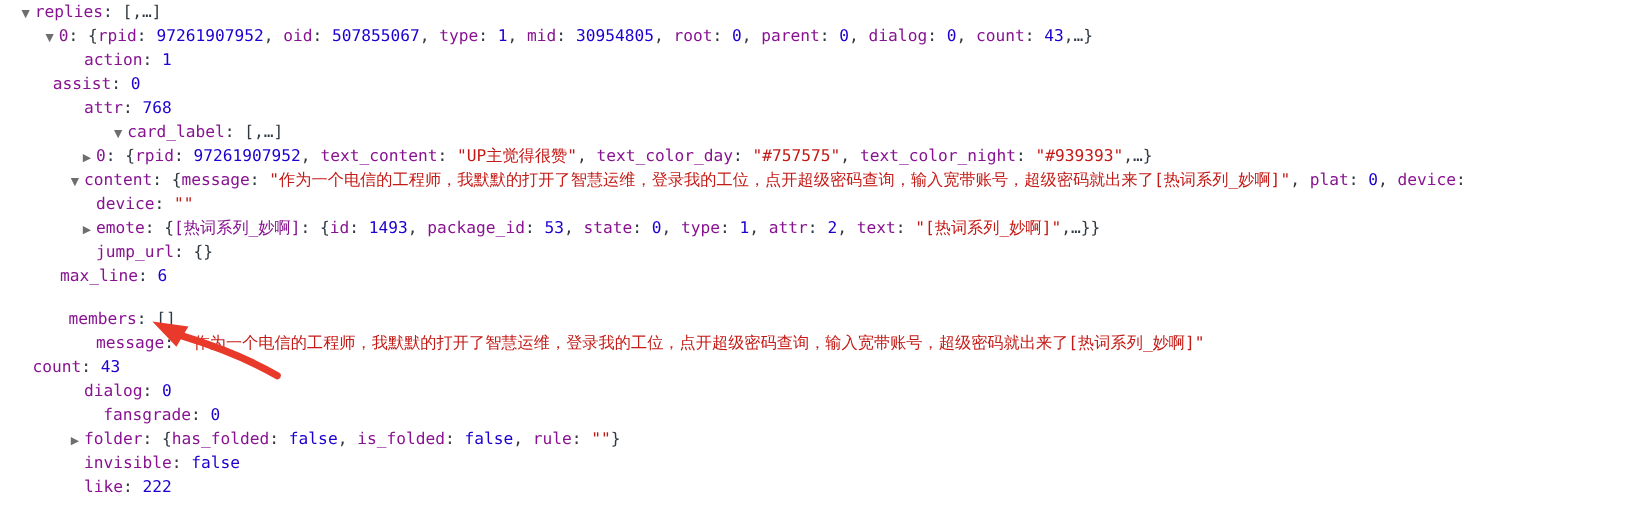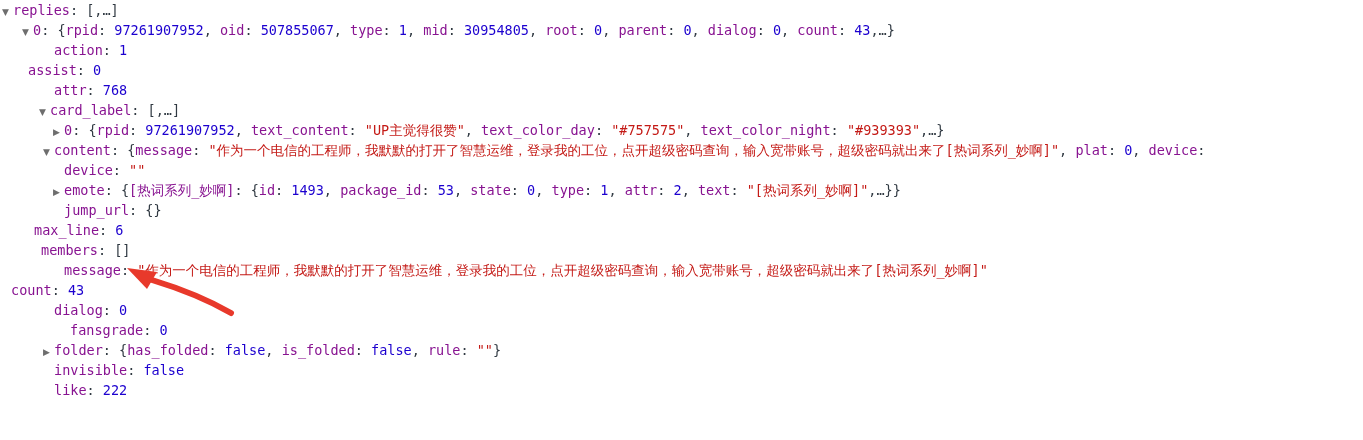--- a/index.html
+++ b/index.html
@@ -8,21 +8,21 @@
     --c-annotation_arrow:#e8392b;
   }
   html,body{margin:0;padding:0;}
   body{
     width:1363px;height:440px;overflow:hidden;
     background:var(--c-background);
     font-family:"DejaVu Sans Mono","Liberation Mono",monospace;
     font-size:13.5px;
   }
   .tree{
-    position:absolute;left:0;top:0;width:1229px;height:440px;overflow:hidden;
+    position:absolute;left:16px;top:0;width:1229px;height:440px;overflow:hidden;
   }
   .row{
     height:20px;line-height:20px;white-space:pre;overflow:hidden;
   }
   .tri{
     display:inline-block;width:11px;font-size:9px;color:var(--c-triangle);
     font-family:"DejaVu Sans","Liberation Sans",sans-serif;
     vertical-align:baseline;cursor:pointer;
   }
   .tok-key{color:var(--c-key);}
@@ -36,28 +36,28 @@
 </style>
 </head>
 <body>
 
 <div class="tree">
     <div class="row" style="padding-left: 2px;"><span class="tri">▼</span><span class="tok tok-key">replies</span><span class="tok tok-punc">: </span><span class="tok tok-punc">[,…]</span></div>
     <div class="row" style="padding-left: 22px;"><span class="tri">▼</span><span class="tok tok-key">0</span><span class="tok tok-punc">: {</span><span class="tok tok-key">rpid</span><span class="tok tok-punc">: </span><span class="tok tok-num">97261907952</span><span class="tok tok-punc">, </span><span class="tok tok-key">oid</span><span class="tok tok-punc">: </span><span class="tok tok-num">507855067</span><span class="tok tok-punc">, </span><span class="tok tok-key">type</span><span class="tok tok-punc">: </span><span class="tok tok-num">1</span><span class="tok tok-punc">, </span><span class="tok tok-key">mid</span><span class="tok tok-punc">: </span><span class="tok tok-num">30954805</span><span class="tok tok-punc">, </span><span class="tok tok-key">root</span><span class="tok tok-punc">: </span><span class="tok tok-num">0</span><span class="tok tok-punc">, </span><span class="tok tok-key">parent</span><span class="tok tok-punc">: </span><span class="tok tok-num">0</span><span class="tok tok-punc">, </span><span class="tok tok-key">dialog</span><span class="tok tok-punc">: </span><span class="tok tok-num">0</span><span class="tok tok-punc">, </span><span class="tok tok-key">count</span><span class="tok tok-punc">: </span><span class="tok tok-num">43</span><span class="tok tok-punc">,…}</span></div>
     <div class="row" style="padding-left: 43px;"><span class="tri"></span><span class="tok tok-key">action</span><span class="tok tok-punc">: </span><span class="tok tok-num">1</span></div>
     <div class="row" style="padding-left: 17px;"><span class="tri"></span><span class="tok tok-key">assist</span><span class="tok tok-punc">: </span><span class="tok tok-num">0</span></div>
     <div class="row" style="padding-left: 43px;"><span class="tri"></span><span class="tok tok-key">attr</span><span class="tok tok-punc">: </span><span class="tok tok-num">768</span></div>
-    <div class="row" style="padding-left: 39px;"><span class="tri">▼</span><span class="tok tok-key">card_label</span><span class="tok tok-punc">: </span><span class="tok tok-punc">[,…]</span></div>
+    <div class="row" style="padding-left: 39px; margin-left: 40px;"><span class="tri">▼</span><span class="tok tok-key">card_label</span><span class="tok tok-punc">: </span><span class="tok tok-punc">[,…]</span></div>
     <div class="row" style="padding-left: 53px;"><span class="tri">▶</span><span class="tok tok-key">0</span><span class="tok tok-punc">: {</span><span class="tok tok-key">rpid</span><span class="tok tok-punc">: </span><span class="tok tok-num">97261907952</span><span class="tok tok-punc">, </span><span class="tok tok-key">text_content</span><span class="tok tok-punc">: </span><span class="tok tok-str">"UP主觉得很赞"</span><span class="tok tok-punc">, </span><span class="tok tok-key">text_color_day</span><span class="tok tok-punc">: </span><span class="tok tok-str">"#757575"</span><span class="tok tok-punc">, </span><span class="tok tok-key">text_color_night</span><span class="tok tok-punc">: </span><span class="tok tok-str">"#939393"</span><span class="tok tok-punc">,…}</span></div>
     <div class="row" style="padding-left: 43px;"><span class="tri">▼</span><span class="tok tok-key">content</span><span class="tok tok-punc">: {</span><span class="tok tok-key">message</span><span class="tok tok-punc">: </span><span class="tok tok-str">"作为一个电信的工程师，我默默的打开了智慧运维，登录我的工位，点开超级密码查询，输入宽带账号，超级密码就出来了[热词系列_妙啊]"</span><span class="tok tok-punc">, </span><span class="tok tok-key">plat</span><span class="tok tok-punc">: </span><span class="tok tok-num">0</span><span class="tok tok-punc">, </span><span class="tok tok-key">device</span><span class="tok tok-punc">:</span></div>
     <div class="row" style="padding-left: 53px;"><span class="tri"></span><span class="tok tok-key">device</span><span class="tok tok-punc">: </span><span class="tok tok-str">""</span></div>
     <div class="row" style="padding-left: 53px;"><span class="tri">▶</span><span class="tok tok-key">emote</span><span class="tok tok-punc">: {</span><span class="tok tok-key">[热词系列_妙啊]</span><span class="tok tok-punc">: {</span><span class="tok tok-key">id</span><span class="tok tok-punc">: </span><span class="tok tok-num">1493</span><span class="tok tok-punc">, </span><span class="tok tok-key">package_id</span><span class="tok tok-punc">: </span><span class="tok tok-num">53</span><span class="tok tok-punc">, </span><span class="tok tok-key">state</span><span class="tok tok-punc">: </span><span class="tok tok-num">0</span><span class="tok tok-punc">, </span><span class="tok tok-key">type</span><span class="tok tok-punc">: </span><span class="tok tok-num">1</span><span class="tok tok-punc">, </span><span class="tok tok-key">attr</span><span class="tok tok-punc">: </span><span class="tok tok-num">2</span><span class="tok tok-punc">, </span><span class="tok tok-key">text</span><span class="tok tok-punc">: </span><span class="tok tok-str">"[热词系列_妙啊]"</span><span class="tok tok-punc">,…}}</span></div>
     <div class="row" style="padding-left: 53px;"><span class="tri"></span><span class="tok tok-key">jump_url</span><span class="tok tok-punc">: </span><span class="tok tok-punc">{}</span></div>
     <div class="row" style="padding-left: 23px;"><span class="tri"></span><span class="tok tok-key">max_line</span><span class="tok tok-punc">: </span><span class="tok tok-num">6</span></div>
-    <div class="row" style="padding-left: 30px;"><span class="tri"></span><span class="tok tok-key">members</span><span class="tok tok-punc">: </span><span class="tok tok-punc">[]</span></div>
+    <div class="row" style="padding-left: 30px; margin-top: 16px;"><span class="tri"></span><span class="tok tok-key">members</span><span class="tok tok-punc">: </span><span class="tok tok-punc">[]</span></div>
     <div class="row" style="padding-left: 53px;"><span class="tri"></span><span class="tok tok-key">message</span><span class="tok tok-punc">: </span><span class="tok tok-str">"作为一个电信的工程师，我默默的打开了智慧运维，登录我的工位，点开超级密码查询，输入宽带账号，超级密码就出来了[热词系列_妙啊]"</span></div>
     <div class="row" style=""><span class="tri"></span><span class="tok tok-key">count</span><span class="tok tok-punc">: </span><span class="tok tok-num">43</span></div>
     <div class="row" style="padding-left: 43px;"><span class="tri"></span><span class="tok tok-key">dialog</span><span class="tok tok-punc">: </span><span class="tok tok-num">0</span></div>
     <div class="row" style="padding-left: 59px;"><span class="tri"></span><span class="tok tok-key">fansgrade</span><span class="tok tok-punc">: </span><span class="tok tok-num">0</span></div>
     <div class="row" style="padding-left: 43px;"><span class="tri">▶</span><span class="tok tok-key">folder</span><span class="tok tok-punc">: {</span><span class="tok tok-key">has_folded</span><span class="tok tok-punc">: </span><span class="tok tok-bool">false</span><span class="tok tok-punc">, </span><span class="tok tok-key">is_folded</span><span class="tok tok-punc">: </span><span class="tok tok-bool">false</span><span class="tok tok-punc">, </span><span class="tok tok-key">rule</span><span class="tok tok-punc">: </span><span class="tok tok-str">""</span><span class="tok tok-punc">}</span></div>
     <div class="row" style="padding-left: 43px;"><span class="tri"></span><span class="tok tok-key">invisible</span><span class="tok tok-punc">: </span><span class="tok tok-bool">false</span></div>
     <div class="row" style="padding-left: 43px;"><span class="tri"></span><span class="tok tok-key">like</span><span class="tok tok-punc">: </span><span class="tok tok-num">222</span></div>
   </div>
 
 <svg class="annotation" width="1363" height="440" viewBox="0 0 1363 440">

